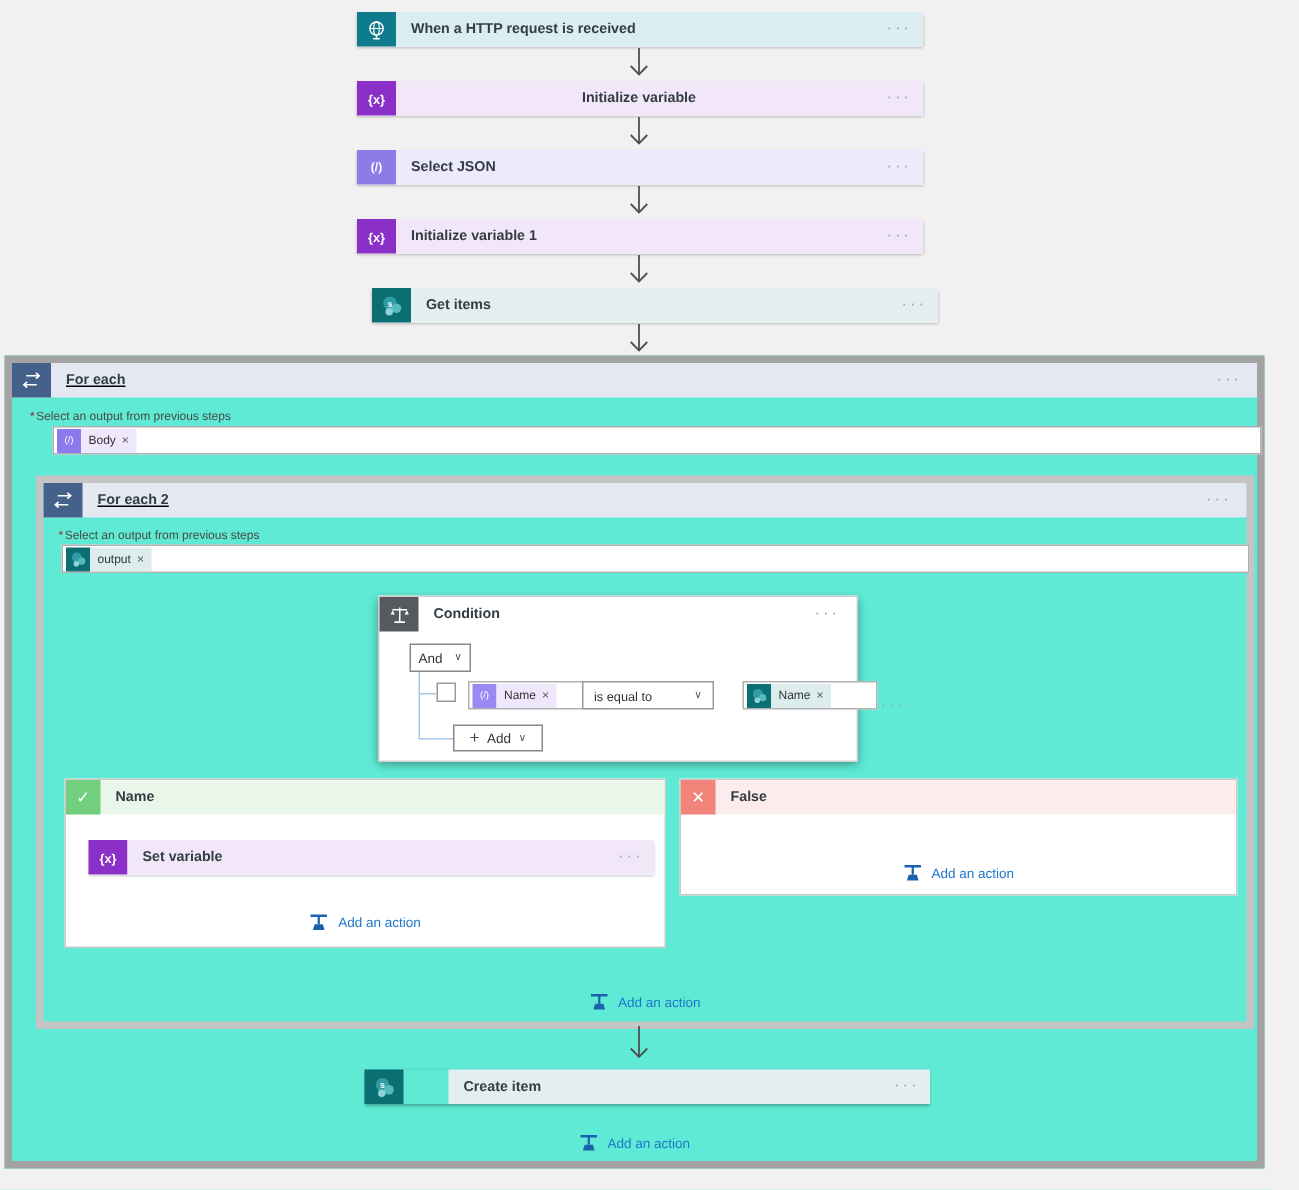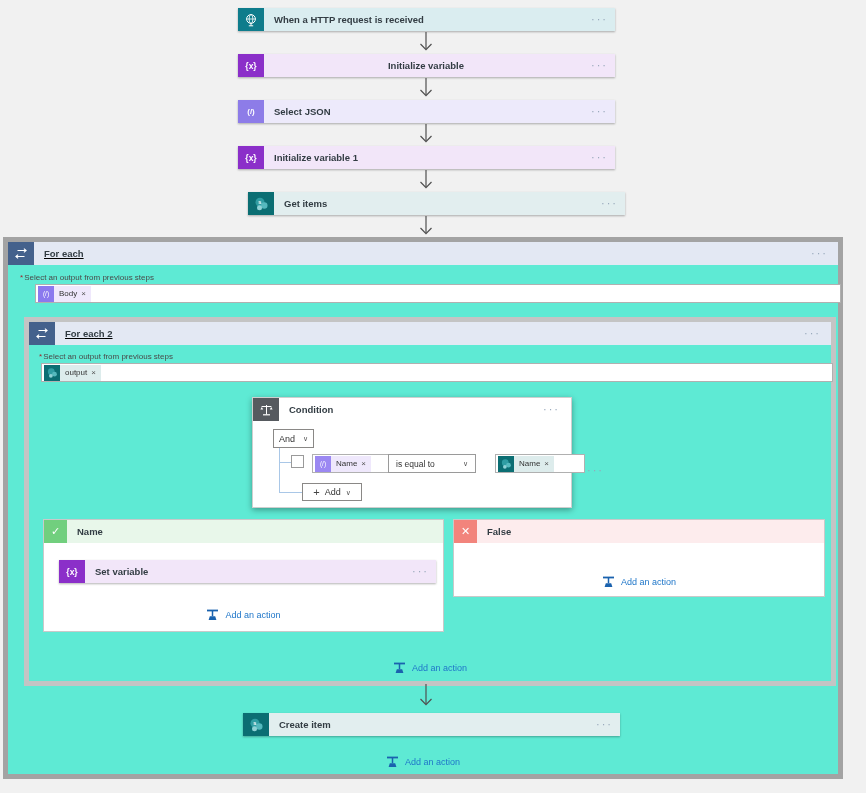--- a/index.html
+++ b/index.html
@@ -263,21 +263,21 @@
       <div class="addaction" style="top:340px;">
         <svg width="13" height="12" viewBox="0 0 13 12">
             <line x1="1" y1="1.5" x2="12" y2="1.5" stroke="#1a62ae" stroke-width="1.8"></line>
             <line x1="6.5" y1="1.5" x2="6.5" y2="7.2" stroke="#1a62ae" stroke-width="1.5"></line>
             <path d="M2.6 11 h7.8 l-1.2 -3.8 h-5.4 z" fill="#1a62ae"></path>
           </svg>
         <span>Add an action</span>
       </div>
     </div>
 
-    <div class="card" style="left:235px;top:471px;width:377px;">
+    <div class="card" style="left:235px;top:471px;width:377px;gap:30px;">
       <div class="cicon" style="background:#0b6e73;">
         <svg width="16" height="16" viewBox="0 0 16 16">
             <circle cx="7" cy="6.2" r="4.5" fill="#2f9da3"></circle>
             <circle cx="11.3" cy="9.5" r="3.2" fill="#55b9be"></circle>
             <circle cx="6.5" cy="11.8" r="2.5" fill="#8ed2d6"></circle>
             <text x="7" y="8.4" text-anchor="middle" font-size="6" font-weight="bold" fill="#fff">s</text>
           </svg>
       </div>
       <div class="cbar" style="background:#e2eeef;">
         <span>Create item</span>

